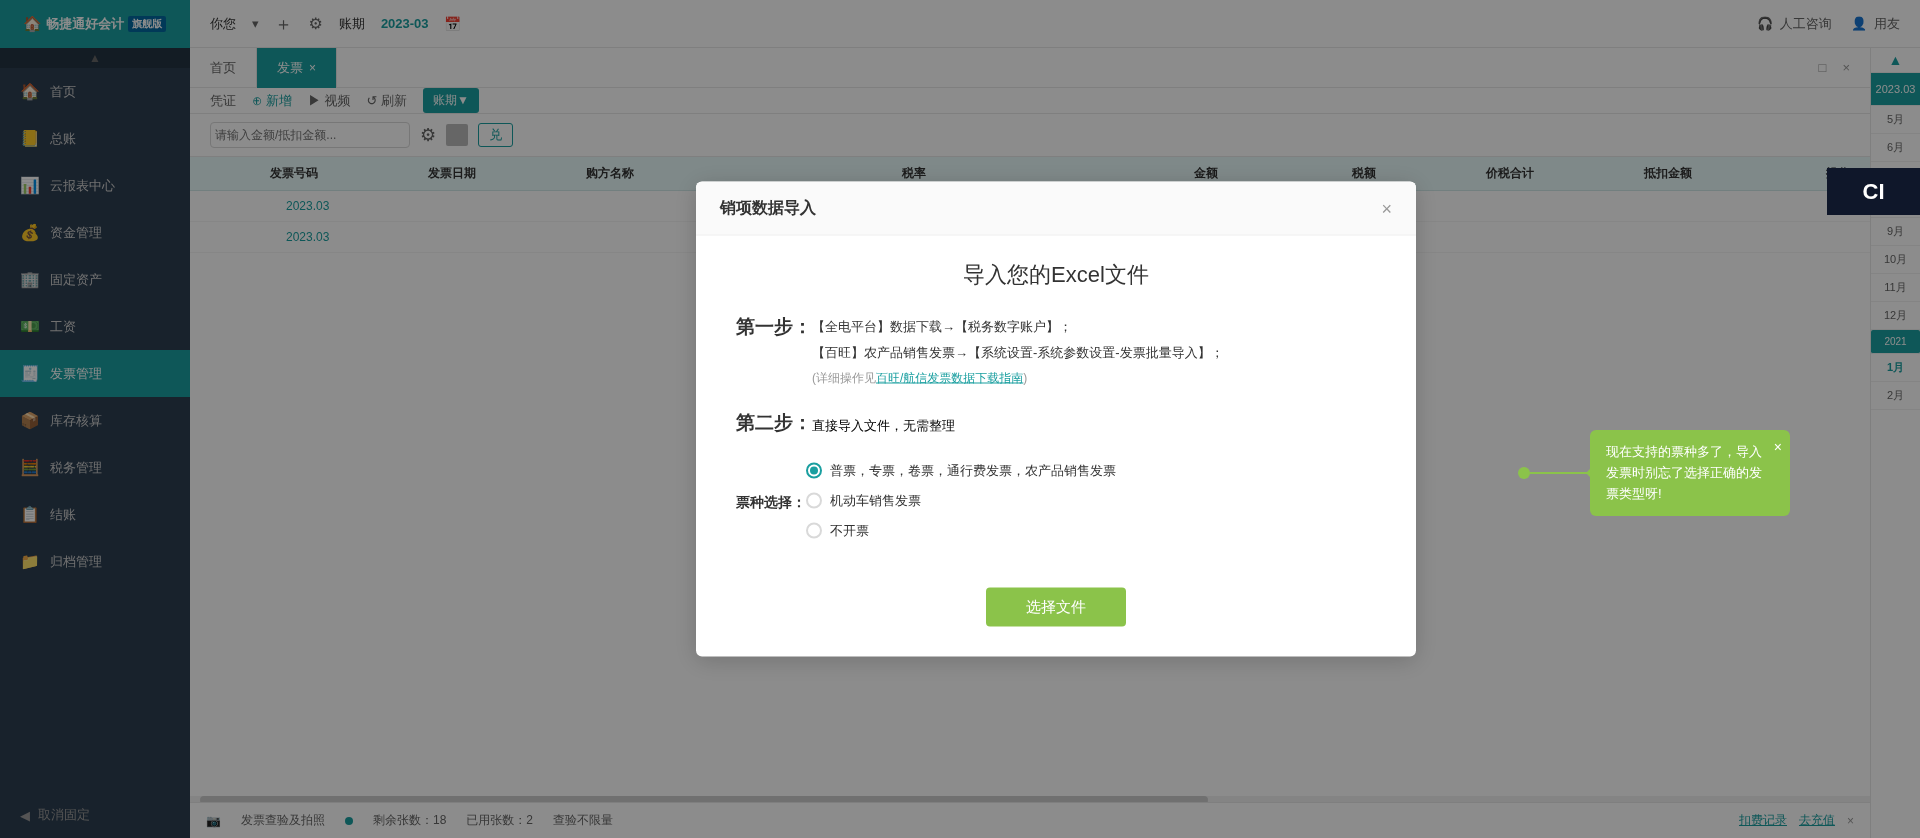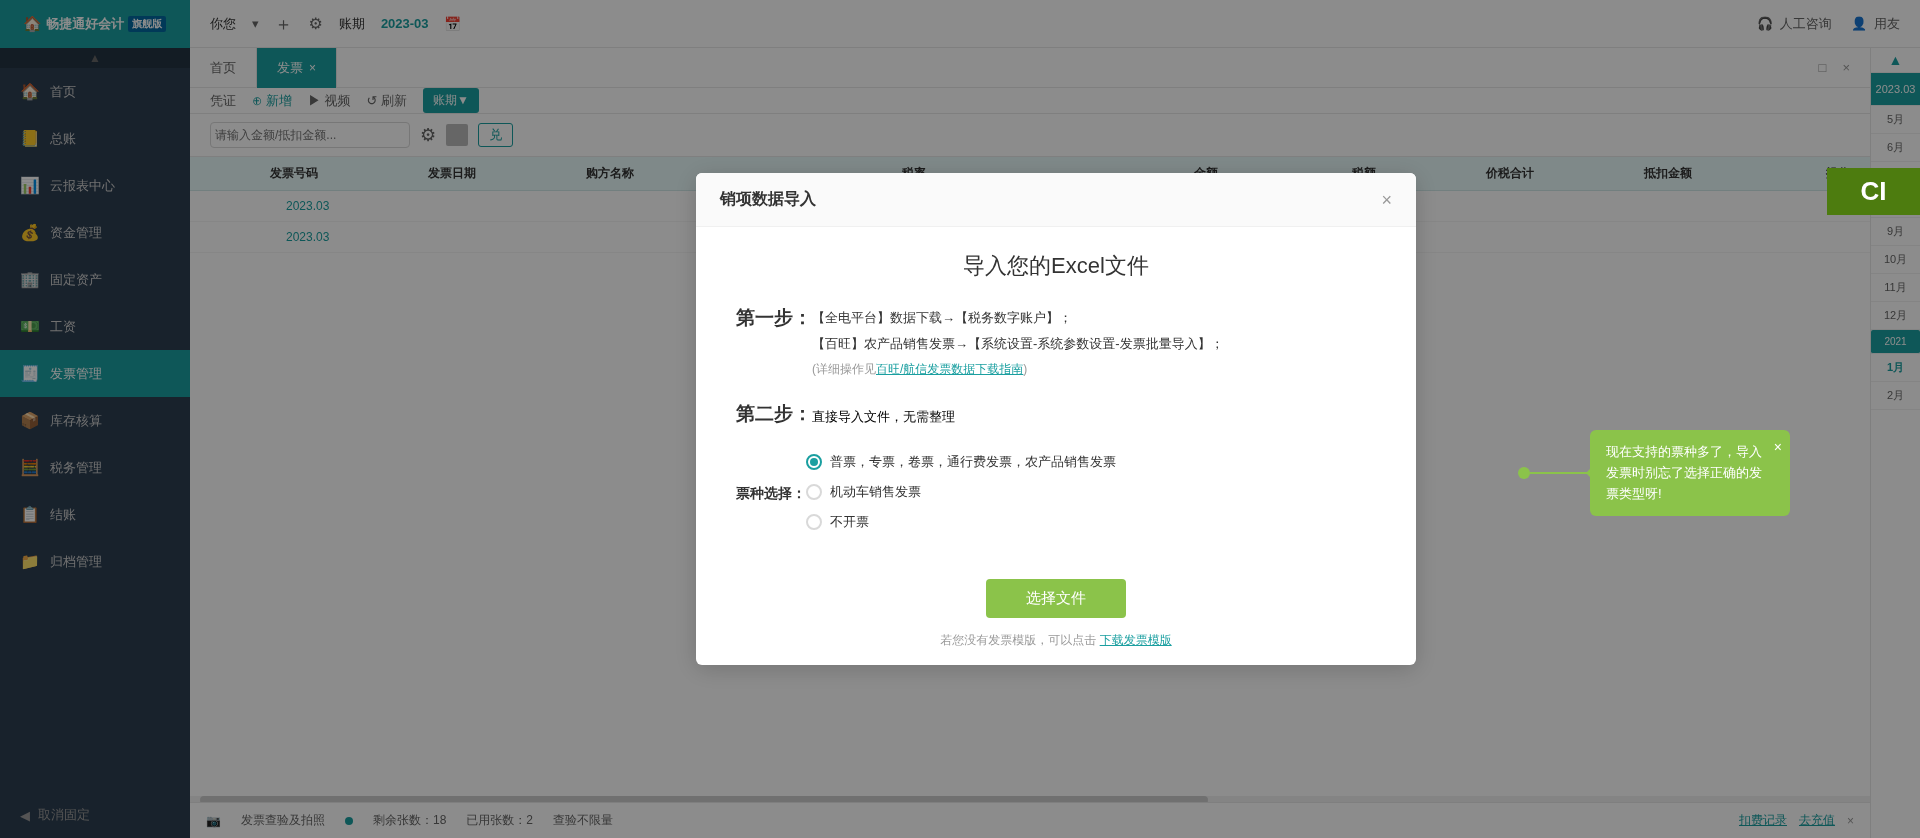--- a/index.html
+++ b/index.html
@@ -178,23 +178,23 @@
       display: flex; align-items: center; padding: 0 16px; gap: 20px;
       font-size: 12px; color: #666; z-index: 50;
     }
     .bottom-bar .status-icon { color: #1a9fa0; }
     .bottom-bar .link { color: #1a9fa0; cursor: pointer; text-decoration: underline; }
     .bottom-bar-right { margin-left: auto; display: flex; align-items: center; gap: 12px; }
     .close-bar { color: #999; cursor: pointer; }
 
     .ci-badge {
       position: fixed; right: 0; top: 168px;
-      width: 93px; height: 47px; background: #4d7c0f;
+      width: 93px; height: 47px; background: #0f172a;
       display: flex; align-items: center; justify-content: center;
-      color: #fff; font-size: 26px; font-weight: bold; z-index: 400;
+      color: #fff; font-size: 22px; font-weight: bold; z-index: 400;
       cursor: pointer;
     }
 
     .pagination-row {
       display: flex; align-items: center; justify-content: flex-end;
       padding: 8px 20px; background: #fff; border-top: 1px solid #e8e8e8;
       font-size: 12px; color: #666; gap: 8px;
     }
     .page-nav { cursor: pointer; color: #666; }
   </style>
@@ -452,24 +452,20 @@
           </div>
         </div>
       </div>
     </div>
   </div>
 
   <div class="modal-footer">
     <div>
       <button class="select-file-btn">选择文件</button>
     </div>
-    <div class="modal-hint">
-      <span>若您没有发票模版，可以点击</span>
-      <a style="color:#1a9fa0; text-decoration:underline; cursor:pointer;">下载发票模版</a>
-    </div>
   </div>
 </div>
 
 <div style="position:fixed; top:430px; right:130px; z-index:300; display:flex; align-items:center; gap:0;">
 
   <div style="width:12px; height:12px; background:#8bc34a; border-radius:50%; flex-shrink:0;"></div>
 
   <div style="width:60px; height:2px; background:#8bc34a;"></div>
 
   <div class="tooltip-bubble" style="position:relative; top:auto; right:auto; flex-shrink:0;">

